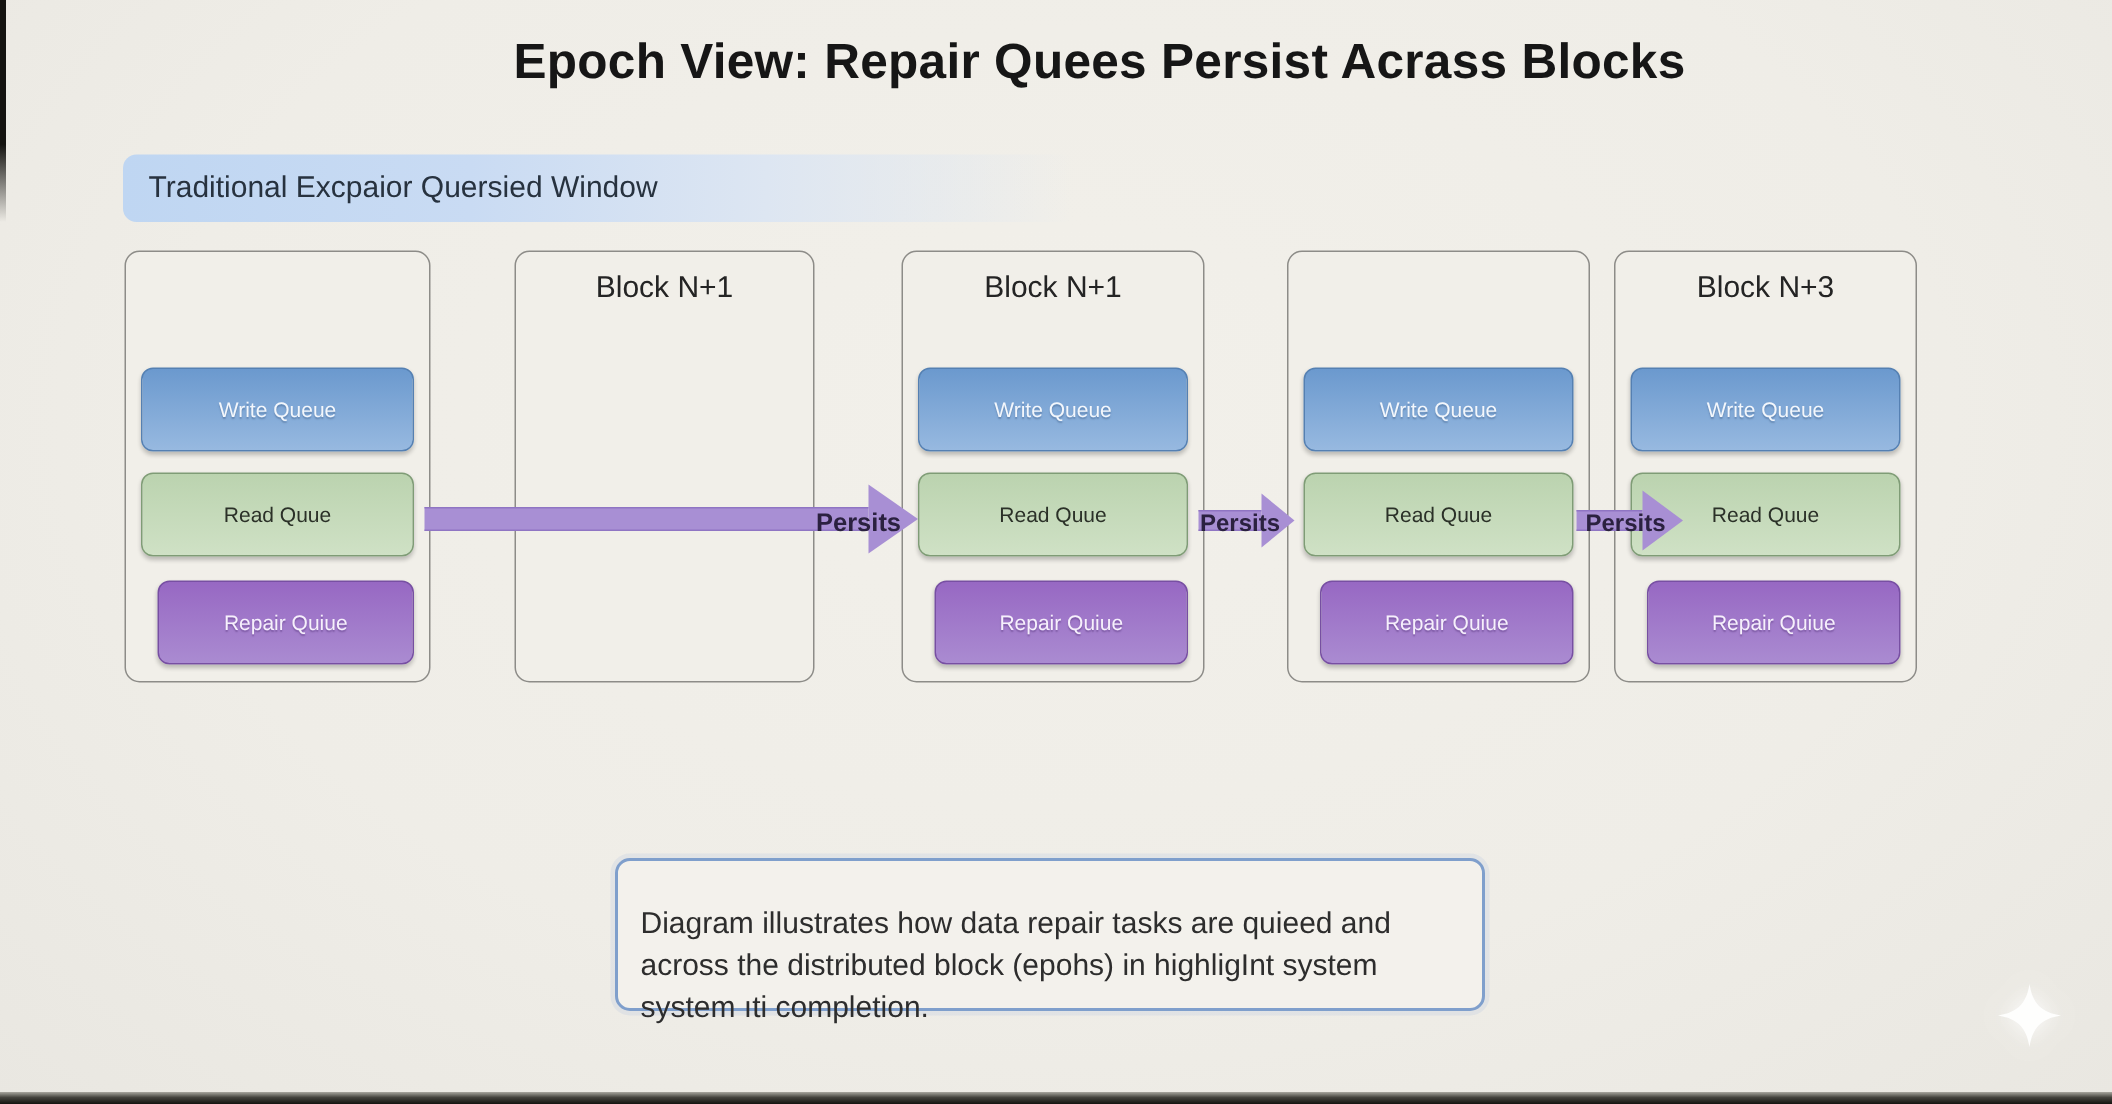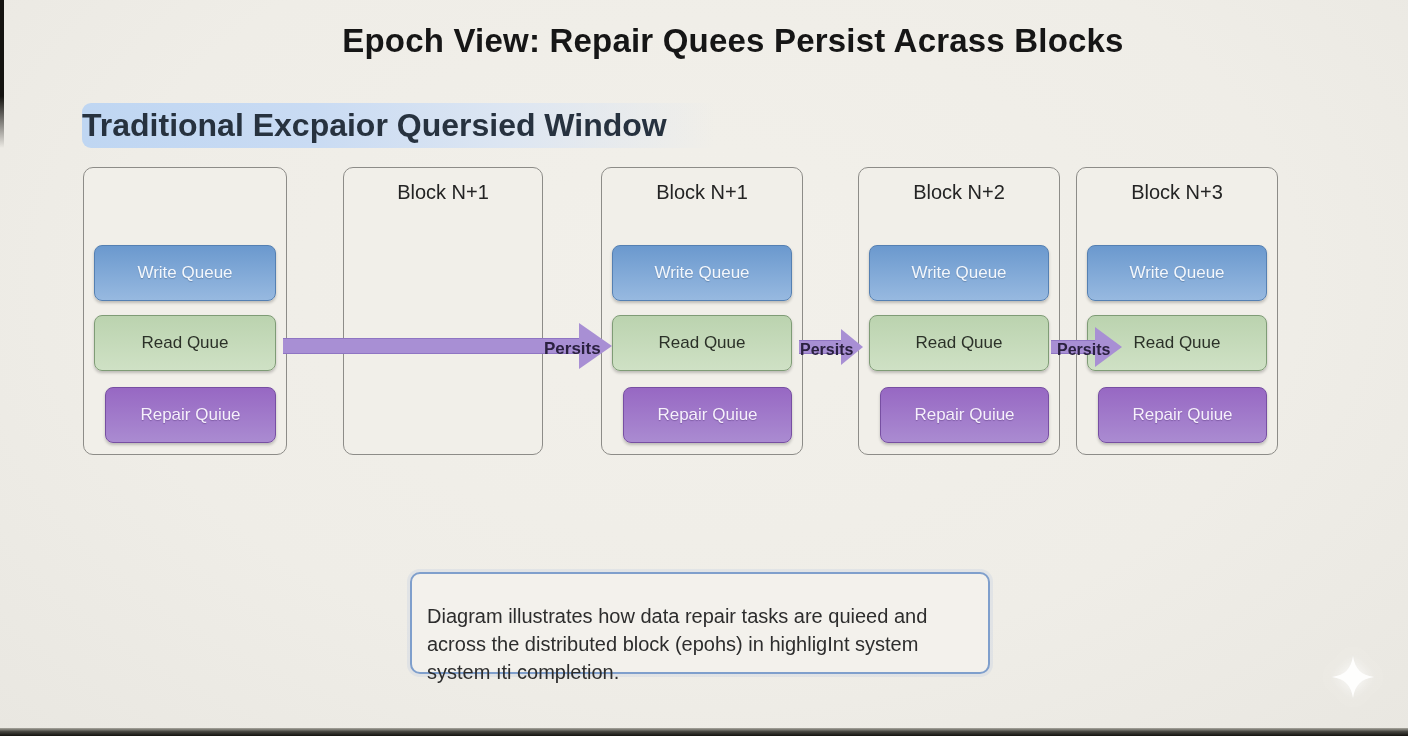--- a/index.html
+++ b/index.html
@@ -17,41 +17,41 @@
     letter-spacing:0.2px;
     padding-left:29px;
   }
   .banner{
     position:absolute;left:82px;top:103px;width:660px;height:45px;
     border-radius:9px;
     background:linear-gradient(to right,#bfd6f2 0%,#c9dbf3 35%,#dde6f2 65%,rgba(239,237,232,0) 96%);
     display:flex;align-items:center;
   }
   .banner-label{
-    font-size:32px;font-weight:700;color:#27323f;
+    padding-left:17px;font-size:20px;font-weight:400;color:#27323f;
   }
   .block{
     position:absolute;top:167px;height:288px;
     background:#f1efe9;
     border:1.5px solid #8d8c88;border-radius:10px;
     box-sizing:border-box;z-index:1;
   }
   .b1{left:83px;width:204px;}
   .b2{left:343px;width:200px;}
   .b3{left:601px;width:202px;}
   .b4{left:858px;width:202px;}
   .b5{left:1076px;width:202px;}
   .block-header{
     position:absolute;left:0;top:13px;width:100%;
     text-align:center;font-size:20px;font-weight:500;color:#242424;
   }
   .qbtn{
     position:absolute;left:10px;right:10px;height:56px;
     border-radius:8px;display:flex;align-items:center;justify-content:center;
-    font-size:17px;font-weight:500;
+    font-size:14px;font-weight:500;
     box-shadow:0 2px 3px rgba(0,0,0,0.22);
     box-sizing:border-box;
   }
   .qbtn.write{
     top:77px;
     background:linear-gradient(180deg,#6b99ce 0%,#97b9e0 100%);
     border:1px solid #5580b2;color:#f3f7fc;
     text-shadow:0 1px 1px rgba(40,70,110,0.35);
   }
   .qbtn.read{
@@ -137,21 +137,20 @@
   </div>
 
   <div class="block b3">
     <div class="block-header">Block N+1</div>
     <div class="qbtn write">Write Queue</div>
     <div class="qbtn read">Read Quue</div>
     <div class="qbtn repair">Repair Quiue</div>
   </div>
 
   <div class="block b4">
-    <div class="block-header">Block N+2</div>
     <div class="qbtn write">Write Queue</div>
     <div class="qbtn read">Read Quue</div>
     <div class="qbtn repair">Repair Quiue</div>
   </div>
 
   <div class="block b5">
     <div class="block-header">Block N+3</div>
     <div class="qbtn write">Write Queue</div>
     <div class="qbtn read">Read Quue</div>
     <div class="qbtn repair">Repair Quiue</div>

